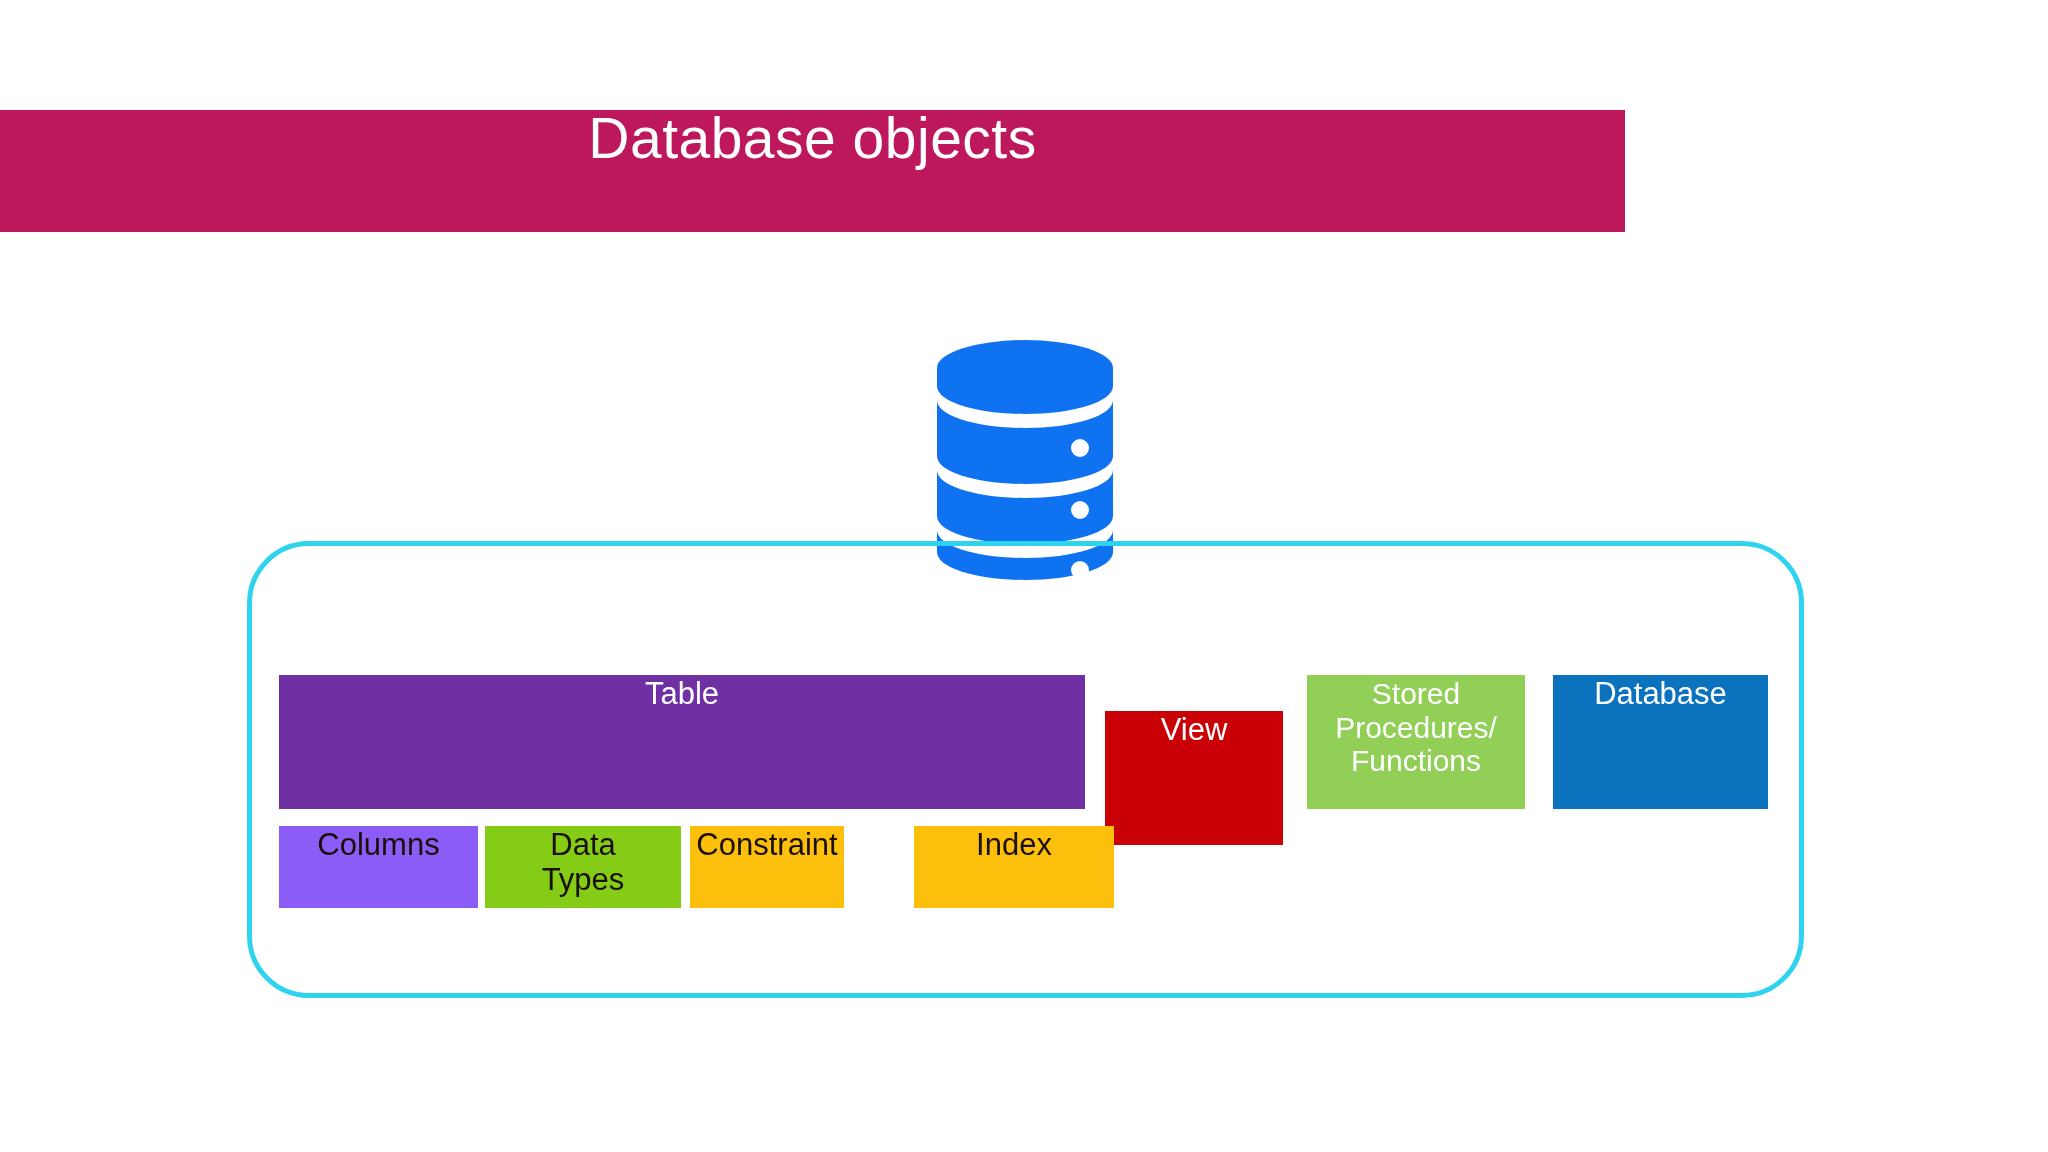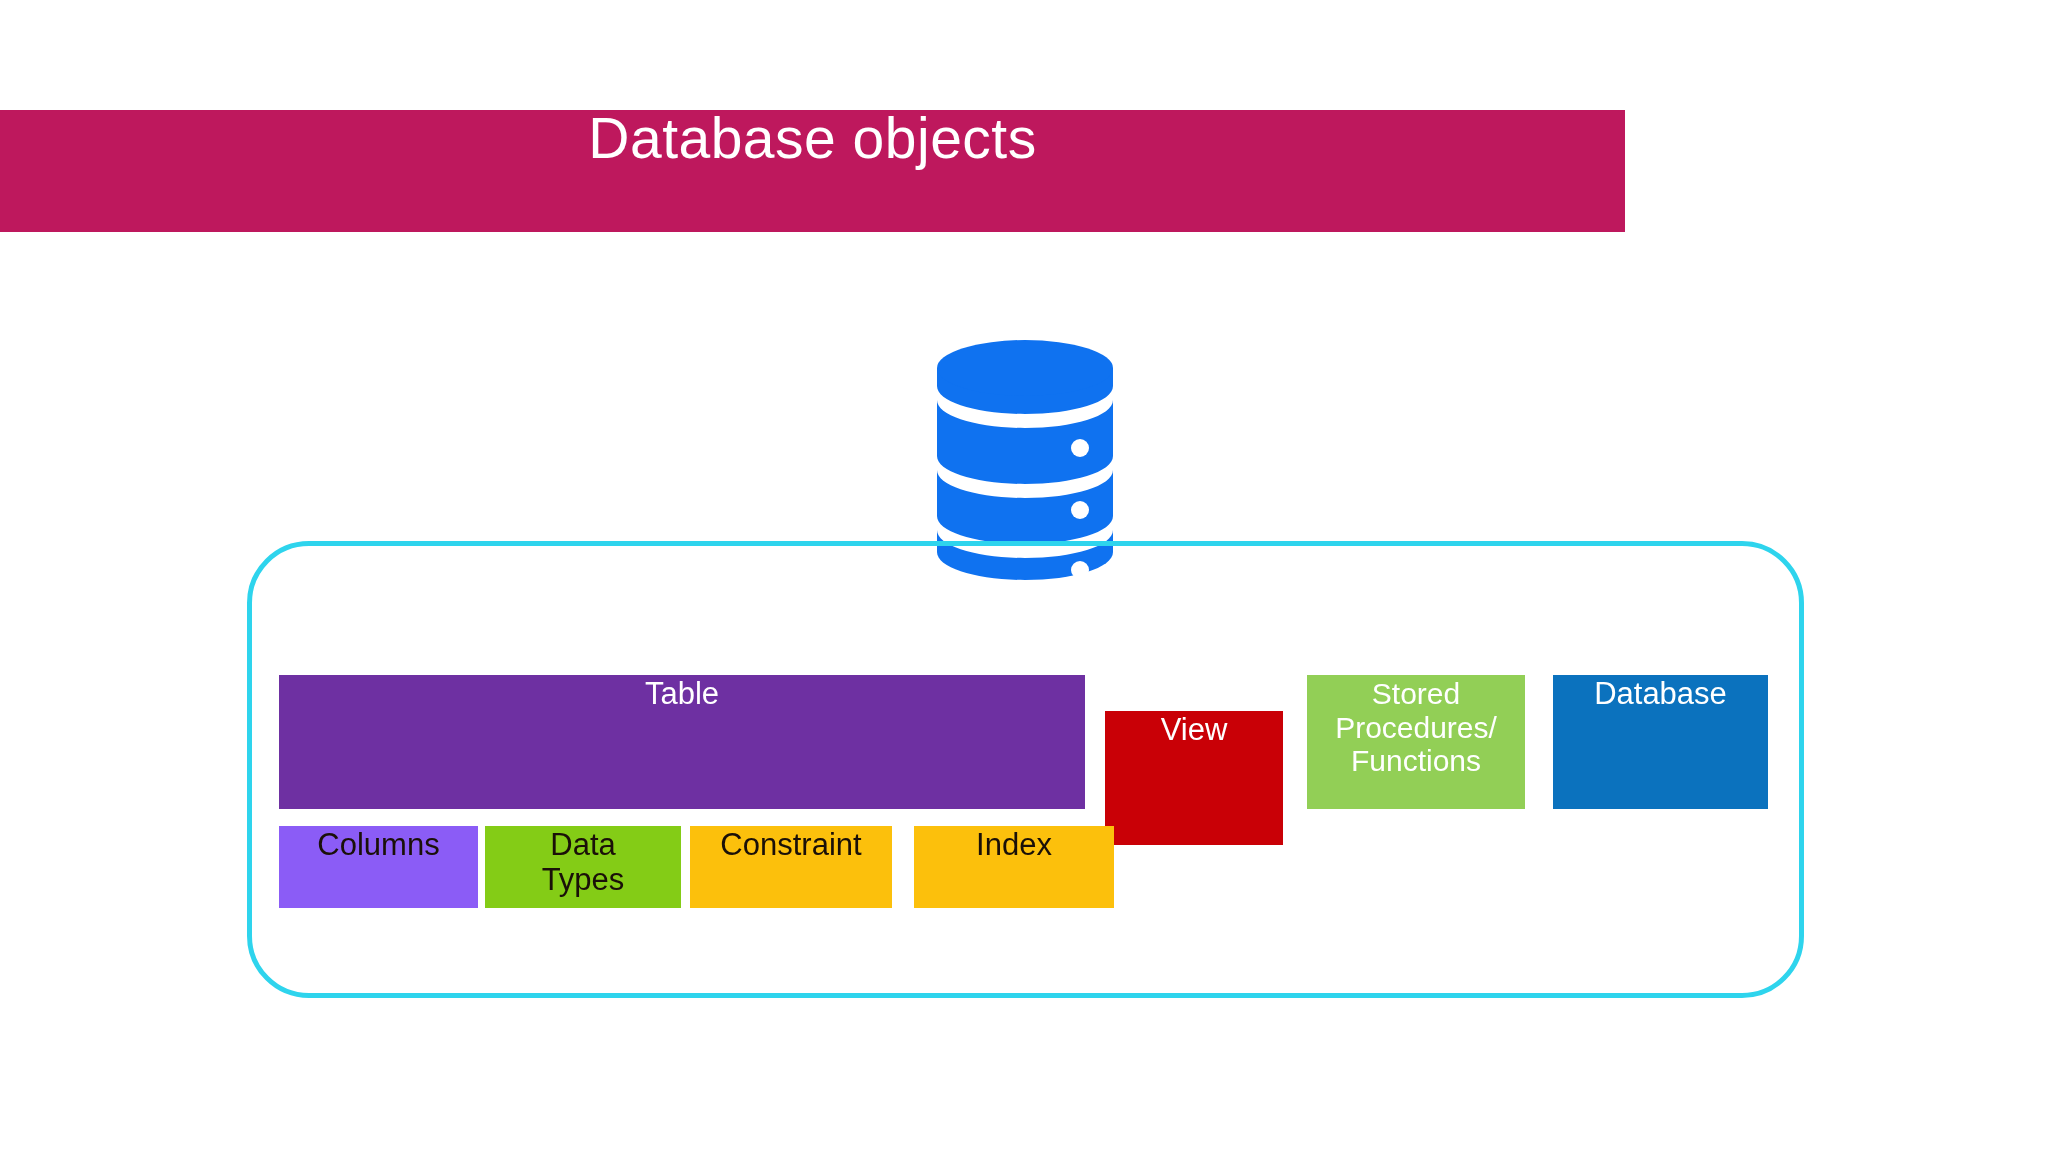--- a/index.html
+++ b/index.html
@@ -75,21 +75,21 @@
   }
   .obj-box.dark-text { color: #1a1008; }
 
   .box-table      { left: 279px;  top: 675px; width: 806px; height: 134px; background: #6E30A2; }
   .box-view       { left: 1105px; top: 711px; width: 178px; height: 134px; background: #C90006; }
   .box-procs      { left: 1307px; top: 675px; width: 218px; height: 134px; background: #92CF56; font-size: 30px; }
   .box-triggers   { left: 1553px; top: 675px; width: 215px; height: 134px; background: #0B72BE; }
 
   .box-columns    { left: 279px;  top: 826px; width: 199px; height: 82px;  background: #8b5cf6; }
   .box-datatypes  { left: 485px;  top: 826px; width: 196px; height: 82px;  background: #84cc16; }
-  .box-constraint { left: 690px;  top: 826px; width: 202px; height: 82px;  background: #FCC00C; }
+  .box-constraint { left: 690px;  top: 826px; width: 154px; height: 82px;  background: #FCC00C; }
   .box-index      { left: 891px;  top: 826px; width: 200px; height: 82px;  background: #FCC00C; margin-left: 23px; }
 
   .obj-label { white-space: pre-line; }
 </style>
 </head>
 <body>
 
 <div class="title-bar">
   <div class="title-text">Database objects</div>
 </div>

